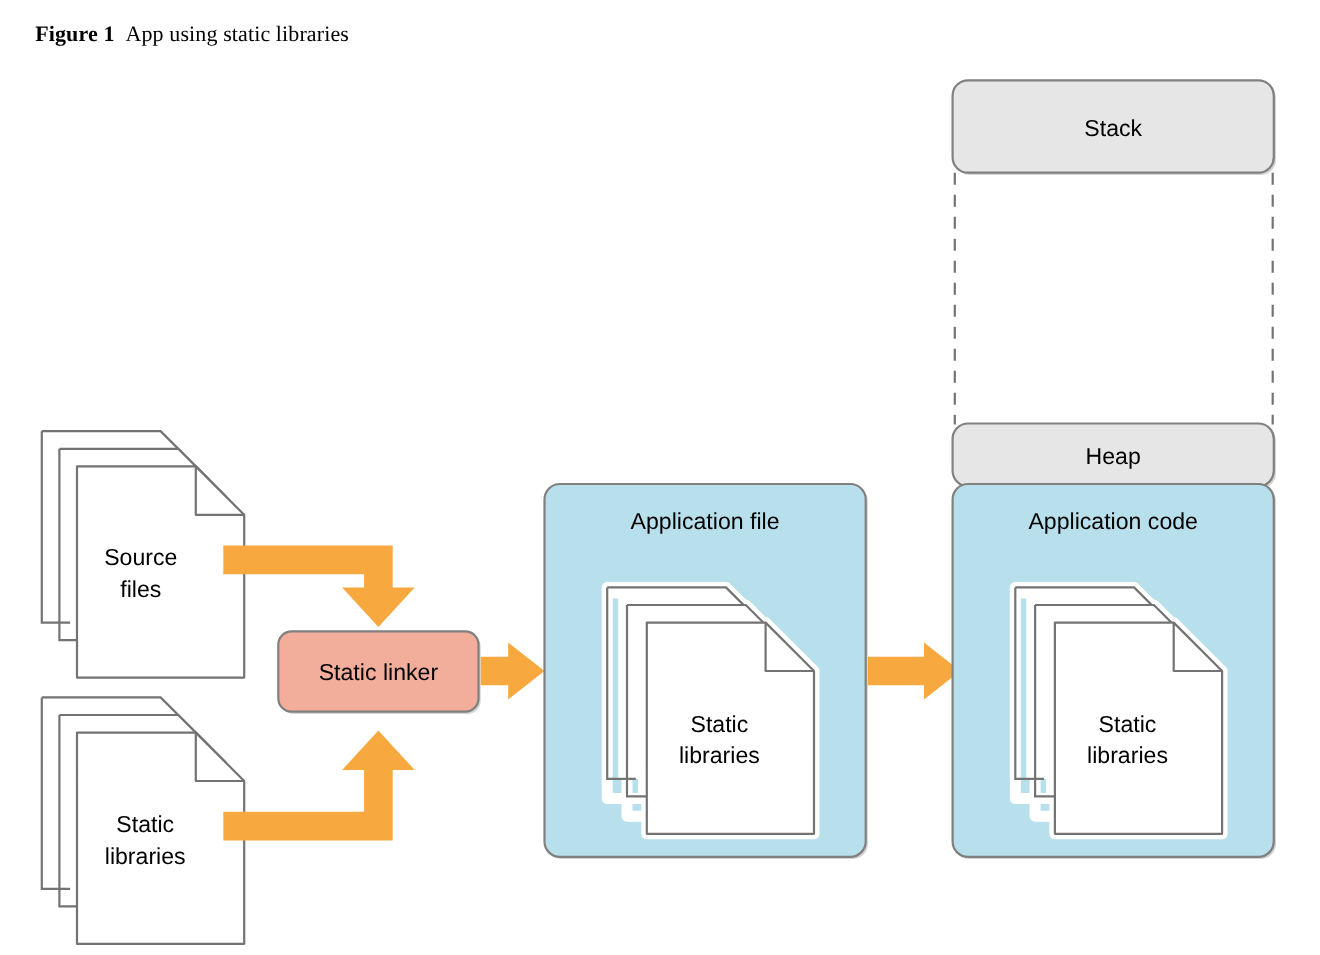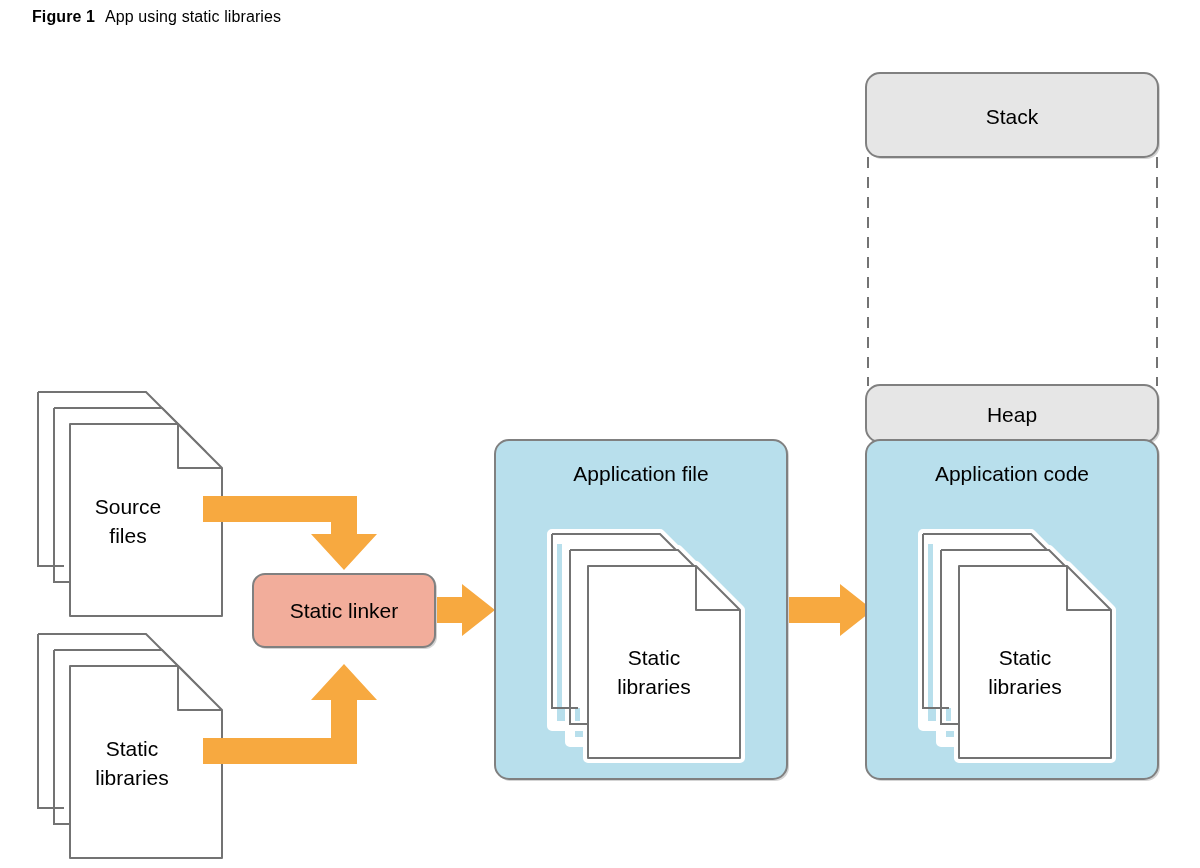--- a/index.html
+++ b/index.html
@@ -16,24 +16,25 @@
     position: relative;
   }
   #figure-root {
     position: relative;
     width: 1200px;
     height: 868px;
   }
   .caption {
     position: absolute;
     left: 32px;
-    top: 8px;
-    font-size: 16px;
+    top: 20px;
+    font-size: 20px;
     letter-spacing: 0.1px;
     white-space: nowrap;
+    font-family: Liberation Serif, serif;
   }
   .caption .caption-label {
     font-weight: bold;
   }
   .caption .caption-text {
     font-weight: normal;
     margin-left: 10px;
   }
   svg.diagram {
     position: absolute;

